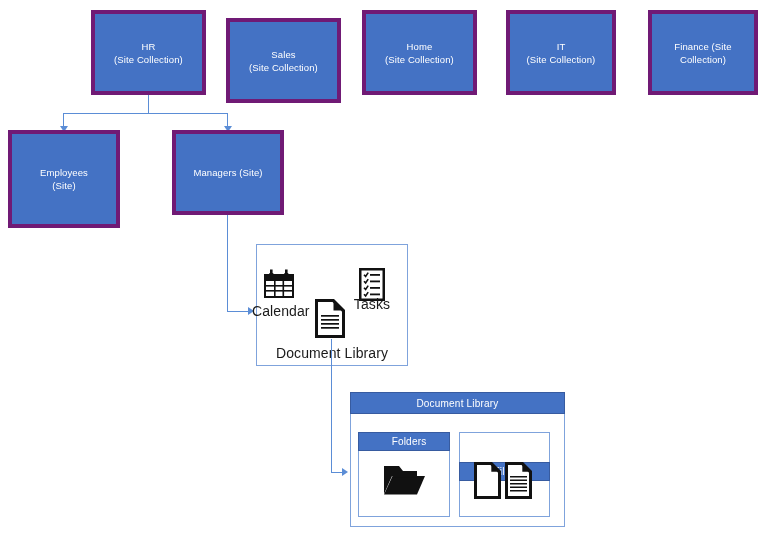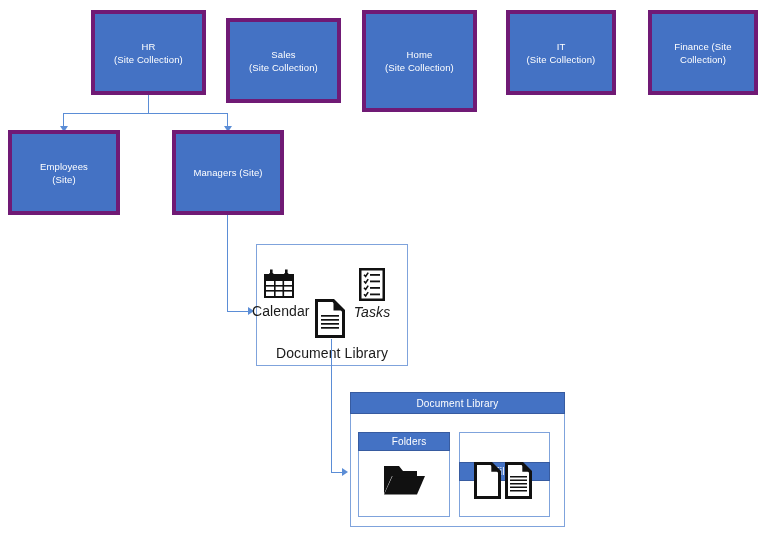--- a/index.html
+++ b/index.html
@@ -110,21 +110,21 @@
     </div>
   </div>
 
   <div class="node" style="left:226px; top:18px; width:115px; height:85px;">
     <div>
       <span>Sales</span>
       <span>(Site Collection)</span>
     </div>
   </div>
 
-  <div class="node" style="left:362px; top:10px; width:115px; height:102px;justify-content:center;">
+  <div class="node" style="left:362px; top:10px; width:115px; height:85px;justify-content:center;">
     <div>
       <span>Home</span>
       <span>(Site Collection)</span>
     </div>
   </div>
 
   <div class="node" style="left:506px; top:10px; width:110px; height:85px;">
     <div>
       <span>IT</span>
       <span>(Site Collection)</span>
@@ -138,21 +138,21 @@
     </div>
   </div>
 
   <div class="conn-v" style="left:148px; top:95px; height:19px;"></div>
   <div class="conn-h" style="left:63px; top:113px; width:165px;"></div>
   <div class="conn-v" style="left:63px; top:113px; height:15px;"></div>
   <div class="arrow-down" style="left:60px; top:126px;"></div>
   <div class="conn-v" style="left:227px; top:113px; height:15px;"></div>
   <div class="arrow-down" style="left:224px; top:126px;"></div>
 
-  <div class="node" style="left:8px; top:130px; width:112px; height:85px;">
+  <div class="node" style="left:8px; top:130px; width:112px; height:98px;">
     <div>
       <span>Employees</span>
       <span>(Site)</span>
     </div>
   </div>
 
   <div class="node" style="left:172px; top:130px; width:112px; height:85px;">
     <div>
       <span>Managers (Site)</span>
     </div>
@@ -193,21 +193,21 @@
         <rect x="12" y="26.5" width="10" height="1.8"></rect>
       </g>
       <g stroke="#111" stroke-width="1.6" fill="none">
         <polyline points="6,7.8 7.6,9.4 10.2,5.6"></polyline>
         <polyline points="6,14.3 7.6,15.9 10.2,12.1"></polyline>
         <polyline points="6,20.8 7.6,22.4 10.2,18.6"></polyline>
         <polyline points="6,27.3 7.6,28.9 10.2,25.1"></polyline>
       </g>
     </svg>
   </div>
-  <div class="icon-label" style="left:346px; top:304px; width:52px;font-style:italic;">Tasks</div>
+  <div class="icon-label" style="left:346px; top:296px; width:52px;">Tasks</div>
 
   <div class="icon-wrap" style="left:311px; top:297px; width:38px; height:42px;">
     <svg width="36" height="41" viewBox="0 0 36 41" aria-hidden="true">
       <path d="M3 1 H22 L33 12 V40 H3 Z" fill="#111"></path>
       <path d="M6 4 H20.5 L30 13.5 V37 H6 Z" fill="#fff"></path>
       <path d="M21.5 3.2 V12.6 H30.8 Z" fill="#111"></path>
       <g fill="#111">
         <rect x="9" y="17" width="18" height="1.7"></rect>
         <rect x="9" y="21" width="18" height="1.7"></rect>
         <rect x="9" y="25" width="18" height="1.7"></rect>

